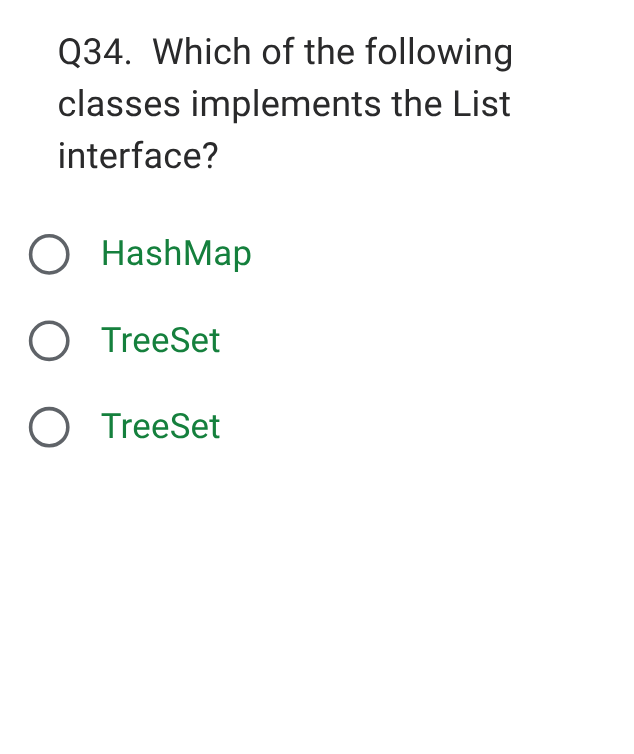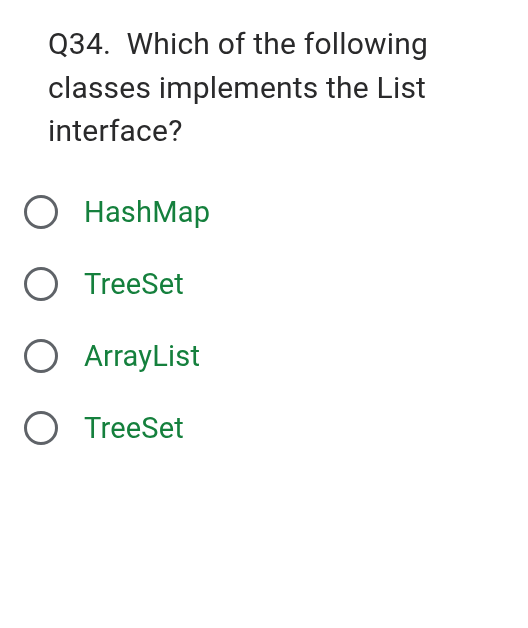--- a/index.html
+++ b/index.html
@@ -60,23 +60,19 @@
   <div class="option-row">
     <span class="radio-outer"></span>
     <span class="option-label">HashMap</span>
   </div>
 
   <div class="option-row">
     <span class="radio-outer"></span>
     <span class="option-label">TreeSet</span>
   </div>
 
-  <div class="option-row">
-    <span class="radio-outer"></span>
-    <span class="option-label">ArrayList</span>
-  </div>
 
   <div class="option-row">
     <span class="radio-outer"></span>
     <span class="option-label">TreeSet</span>
   </div>
 
 </div>
 
 </body></html>

